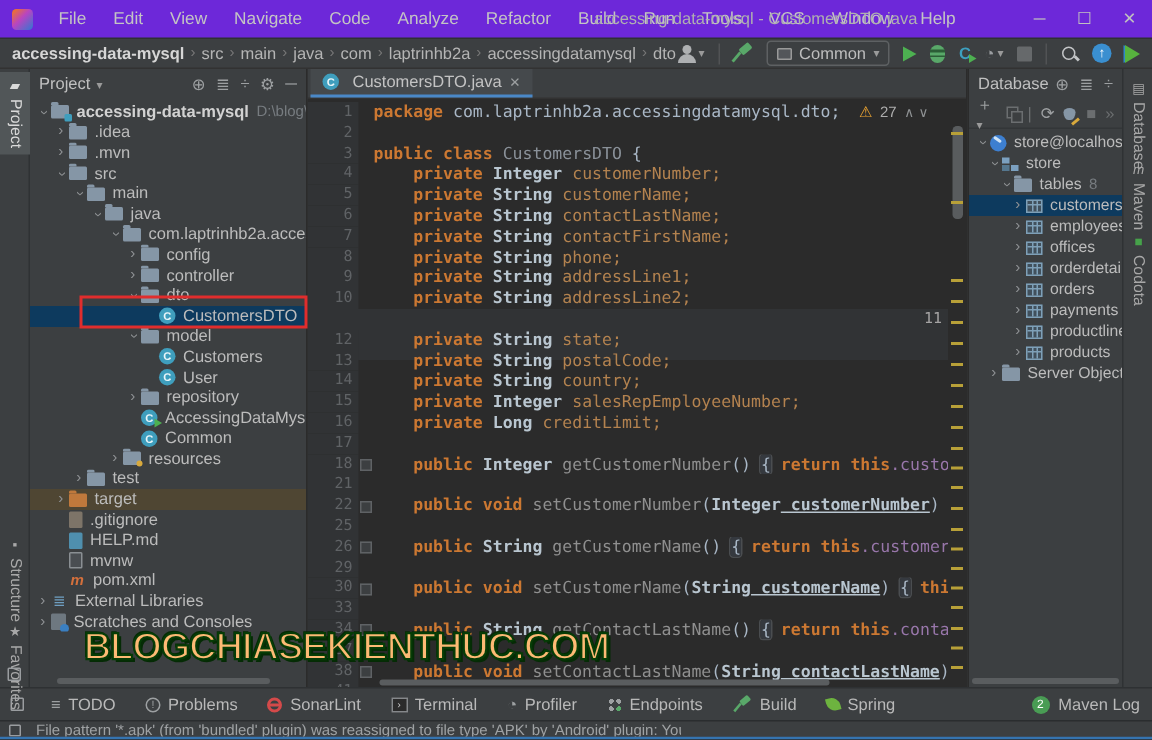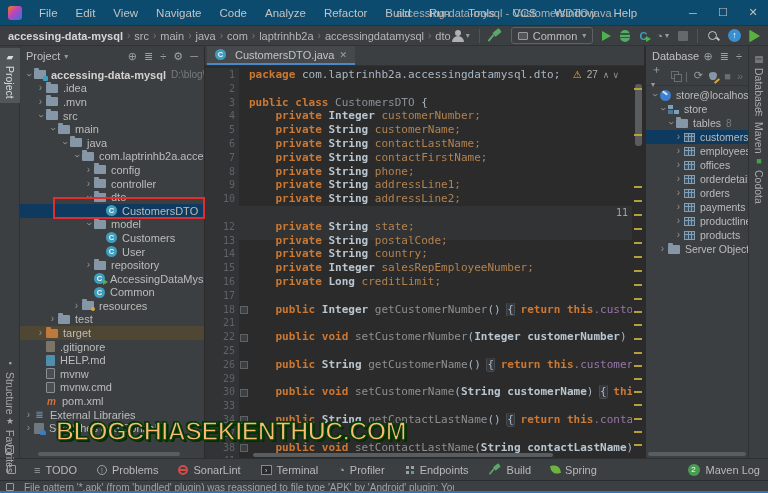--- a/index.html
+++ b/index.html
@@ -1,20 +1,20 @@
 <!DOCTYPE html>
 <html><head>
 <meta charset="utf-8">
 <style>
   html,body{margin:0;padding:0;background:#1e1e1e;}
   *{box-sizing:border-box;}
   .window{position:relative;width:768px;height:493px;background:#3c3f41;font-family:"Liberation Sans",sans-serif;color:#bbbbbb;overflow:hidden;border-bottom:2px solid #3574b0;}
 
   
-  .titlebar{height:26px;background:#0c4a6e;display:flex;align-items:center;border-bottom:1px solid #2e3133;}
+  .titlebar{height:26px;background:#6d28d9;display:flex;align-items:center;border-bottom:1px solid #2e3133;}
   .logo{width:14px;height:14px;border-radius:3px;margin:0 8px 0 8px;background:linear-gradient(135deg,#f97a12 0%,#b845c1 45%,#3177d2 100%);}
   .menu-item{font-size:11.5px;color:#c4c4c4;padding:0 9px;cursor:default;}
   .win-title{position:absolute;left:396px;font-size:11px;color:#b0b0b0;white-space:nowrap;}
   .win-controls{margin-left:auto;display:flex;height:26px;}
   .win-btn{width:30px;height:26px;display:flex;align-items:center;justify-content:center;font-size:11px;color:#c0c0c0;}
 
   
   .navbar{height:20px;background:#3c3f41;display:flex;align-items:center;border-bottom:1px solid #323232;padding-left:8px;}
   .crumbs{display:flex;align-items:center;white-space:nowrap;overflow:hidden;}
   .crumb{font-size:11px;color:#b5b5b5;}
@@ -111,21 +111,21 @@
   .foldbox{flex:0 0 9px;position:relative;}
   .foldbox.has::before{content:"";position:absolute;left:1px;top:3.5px;width:6px;height:6px;border:1px solid #5f6265;background:#3c3f41;}
   .codetxt{padding-left:1px;overflow:hidden;}
   .tk-k{color:#cc7832;font-weight:bold;}
   .tk-t{color:#b9c6d0;font-weight:bold;}
   .tk-f{color:#b3824f;}
   .tk-fr{color:#9876aa;}
   .tk-m{color:#8f8f8f;}
   .tk-p{color:#a9b7c6;}
   .tk-cd{color:#8a9199;}
-  .tk-pr{color:#b9c6d0;font-weight:bold;}
+  .tk-pr{color:#b9c6d0;font-weight:bold;text-decoration:underline;}
   .tk-fo{color:#a9b7c6;background:#35393f;border-radius:2px;box-shadow:0 0 0 1px #4a4d50;}
   .caret{display:inline-block;width:1px;height:11px;background:#d4d4d4;vertical-align:middle;}
   .inspect-widget{position:absolute;top:3px;right:22px;display:flex;align-items:center;gap:5px;font-size:10px;color:#aeaeae;}
   .inspect-widget .warn{color:#f0a732;font-size:10px;}
   .inspect-widget .chevs{color:#8f9294;font-size:9px;letter-spacing:3px;}
   .markerbar{position:absolute;top:0;right:0;width:12px;bottom:0;}
   .mark{position:absolute;right:2px;width:8px;height:2px;background:#b8a038;}
   .vthumb{position:absolute;right:2px;top:18px;width:7px;height:62px;background:#595c5e;border-radius:3px;}
   .editor-hscroll{position:absolute;bottom:1px;left:48px;width:300px;height:4px;background:#5a5d5f;border-radius:2px;}
 
@@ -386,25 +386,20 @@
             <span class="ic ic-file-md"></span>
             <span class="lbl">HELP.md</span>
           </div>
           <div class="tree-row" style="padding-left: 15px;">
             <span class="chev none">›</span>
             <span class="ic ic-file-sh"></span>
             <span class="lbl">mvnw</span>
           </div>
           <div class="tree-row" style="padding-left: 15px;">
             <span class="chev none">›</span>
-            <span class="ic ic-file-cmd"></span>
-            <span class="lbl">mvnw.cmd</span>
-          </div>
-          <div class="tree-row" style="padding-left: 15px;">
-            <span class="chev none">›</span>
             <span class="ic ic-file-maven">m</span>
             <span class="lbl">pom.xml</span>
           </div>
           <div class="tree-row" style="padding-left: 3px;">
             <span class="chev closed">›</span>
             <span class="ic ic-library">≣</span>
             <span class="lbl">External Libraries</span>
           </div>
           <div class="tree-row" style="padding-left: 3px;">
             <span class="chev closed">›</span>

